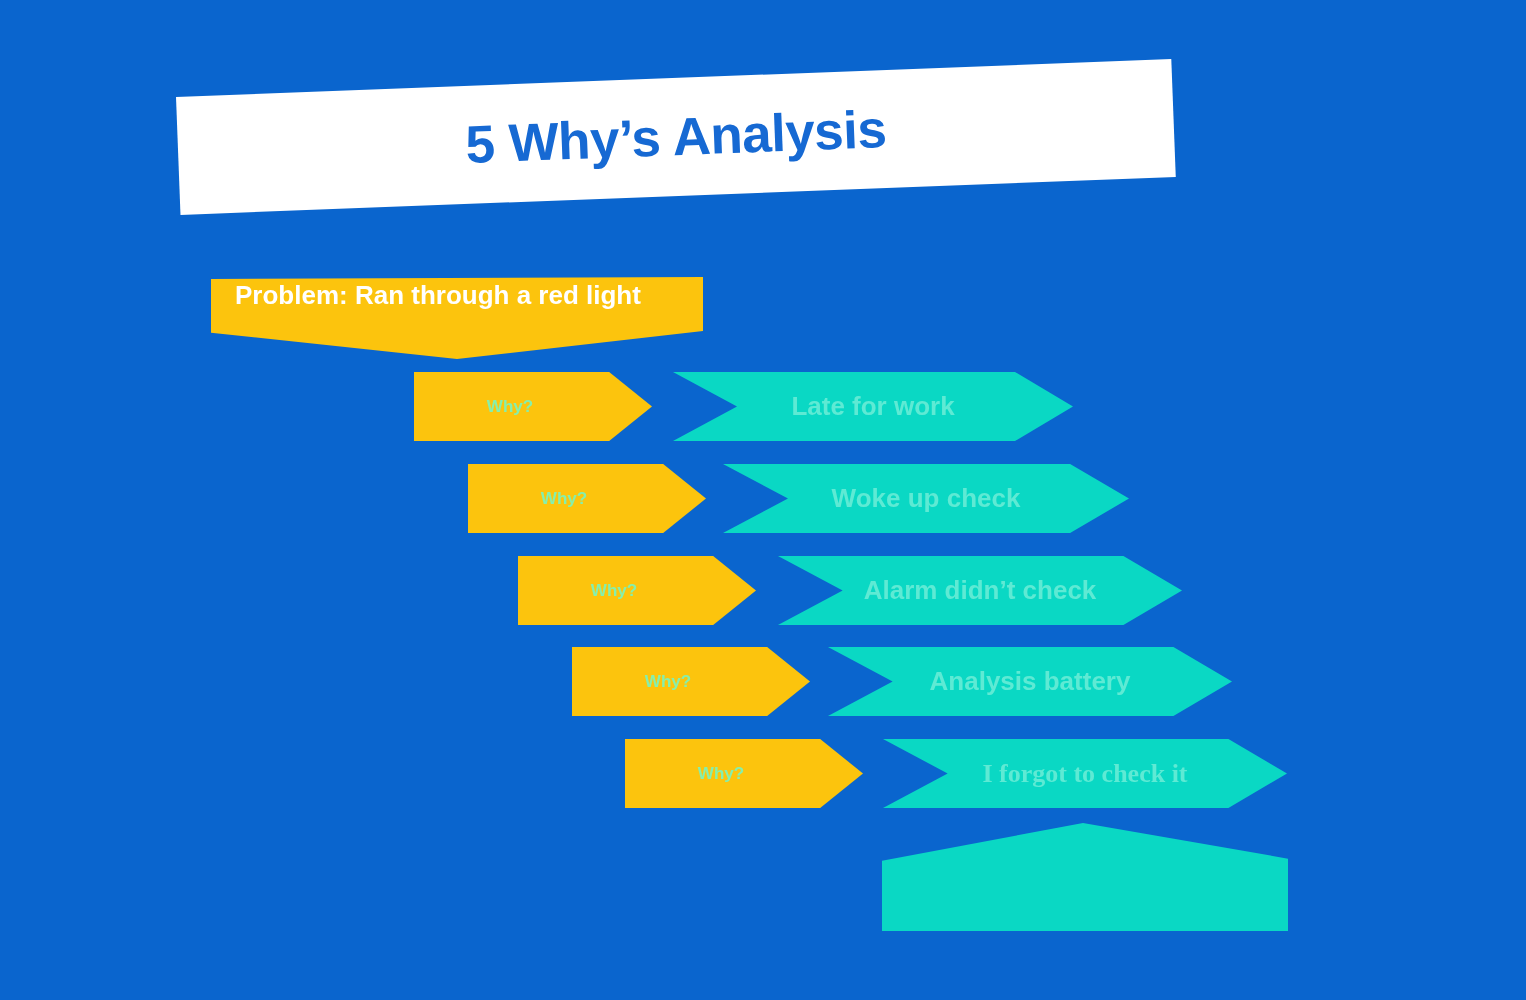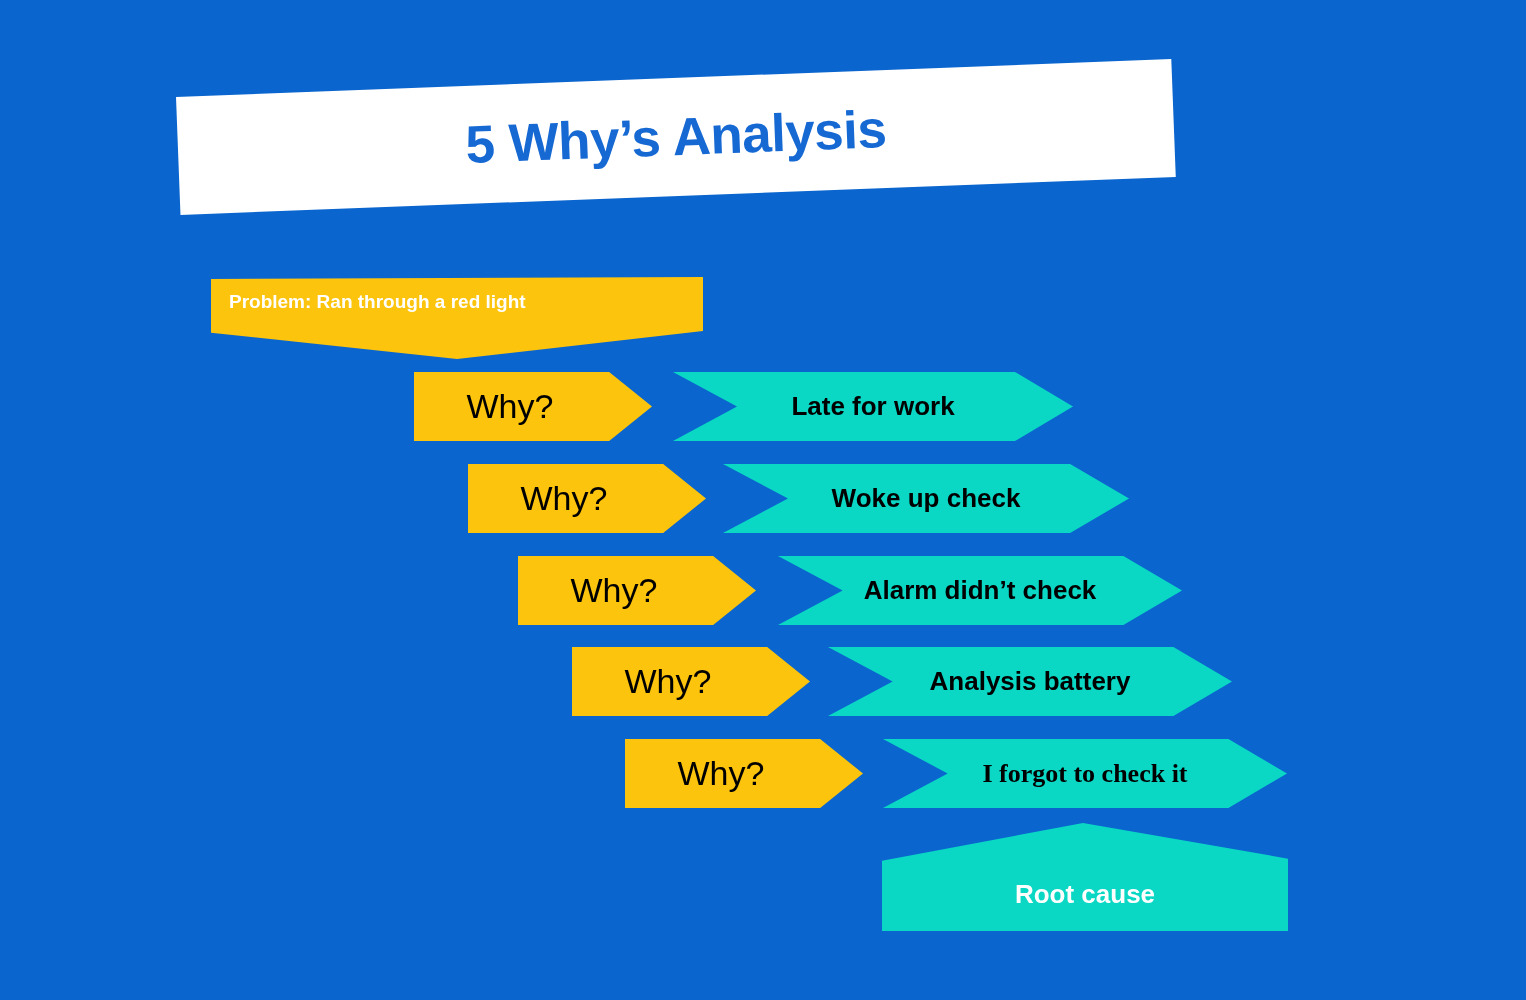--- a/index.html
+++ b/index.html
@@ -52,69 +52,69 @@
     top: 277px;
     width: 492px;
     height: 82px;
     background: #fcc40d;
     -webkit-clip-path: polygon(0% 2.5%, 100% 0%, 100% 66%, 50% 100%, 0% 68%);
     clip-path: polygon(0% 2.5%, 100% 0%, 100% 66%, 50% 100%, 0% 68%);
   }
   #problem-label {
     position: absolute;
     left: 211px;
-    top: 273px;
+    top: 266px;
     width: 492px;
     height: 58px;
     display: flex;
     align-items: center;
     justify-content: flex-start;
-    padding-left: 18px;
+    padding-left: 24px;
     box-sizing: border-box;
     color: #ffffff;
-    font-size: 19px;
+    font-size: 26px;
     font-weight: bold;
     white-space: nowrap;
   }
 
   
   .why-arrow {
     position: absolute;
     height: 69px;
     background: #fcc40d;
     -webkit-clip-path: polygon(0 0, 82% 0, 100% 50%, 82% 100%, 0 100%);
     clip-path: polygon(0 0, 82% 0, 100% 50%, 82% 100%, 0 100%);
   }
   .why-label {
     position: absolute;
     height: 69px;
     display: flex;
     align-items: center;
     justify-content: center;
-    color: #000000;
-    font-size: 34px;
-    font-weight: normal;
+    color: #86efac;
+    font-size: 17px;
+    font-weight: bold;
     white-space: nowrap;
     padding-right: 46px;
     box-sizing: border-box;
   }
   .answer-chevron {
     position: absolute;
     height: 69px;
     background: #0ad8c4;
     -webkit-clip-path: polygon(0 0, 16% 50%, 0 100%, 85.5% 100%, 100% 50%, 85.5% 0);
     clip-path: polygon(0 0, 16% 50%, 0 100%, 85.5% 100%, 100% 50%, 85.5% 0);
   }
   .answer-label {
     position: absolute;
     height: 69px;
     display: flex;
     align-items: center;
     justify-content: center;
-    color: #000000;
+    color: #5eead4;
     font-size: 26px;
     font-weight: bold;
     white-space: nowrap;
   }
 
   
   #root-cause-box {
     position: absolute;
     left: 882px;
     top: 823px;
@@ -167,15 +167,14 @@
       <div class="why-label" style="left: 572px; top: 647px; width: 238px;">Why?</div>
       <div class="answer-chevron" style="left: 828px; top: 647px; width: 404px;"></div>
       <div class="answer-label" style="left: 828px; top: 647px; width: 404px;">Analysis battery</div>
       <div class="why-arrow" style="left: 625px; top: 739px; width: 238px;"></div>
       <div class="why-label" style="left: 625px; top: 739px; width: 238px;">Why?</div>
       <div class="answer-chevron" style="left: 883px; top: 739px; width: 404px;"></div>
       <div class="answer-label" style="left: 883px; top: 739px; width: 404px; font-family: Liberation Serif, serif;">I forgot to check it</div>
     </div>
 
   <div id="root-cause-box"></div>
-  <div id="root-cause-label">Root cause</div>
 
 </div>
 
 </body></html>

